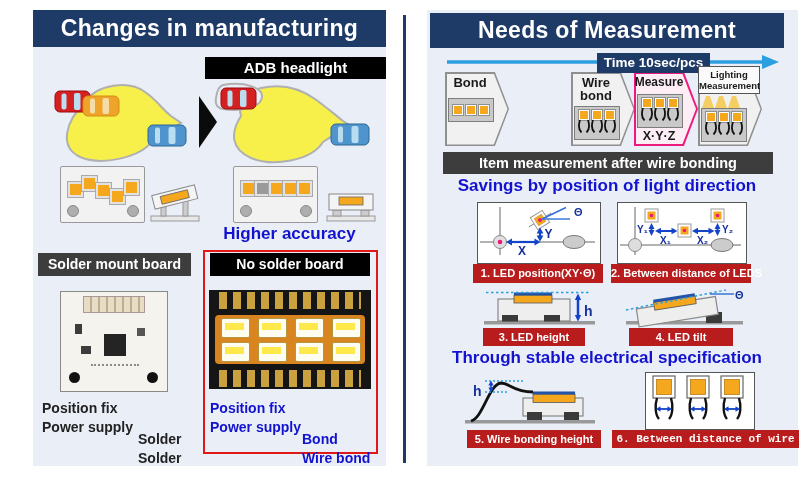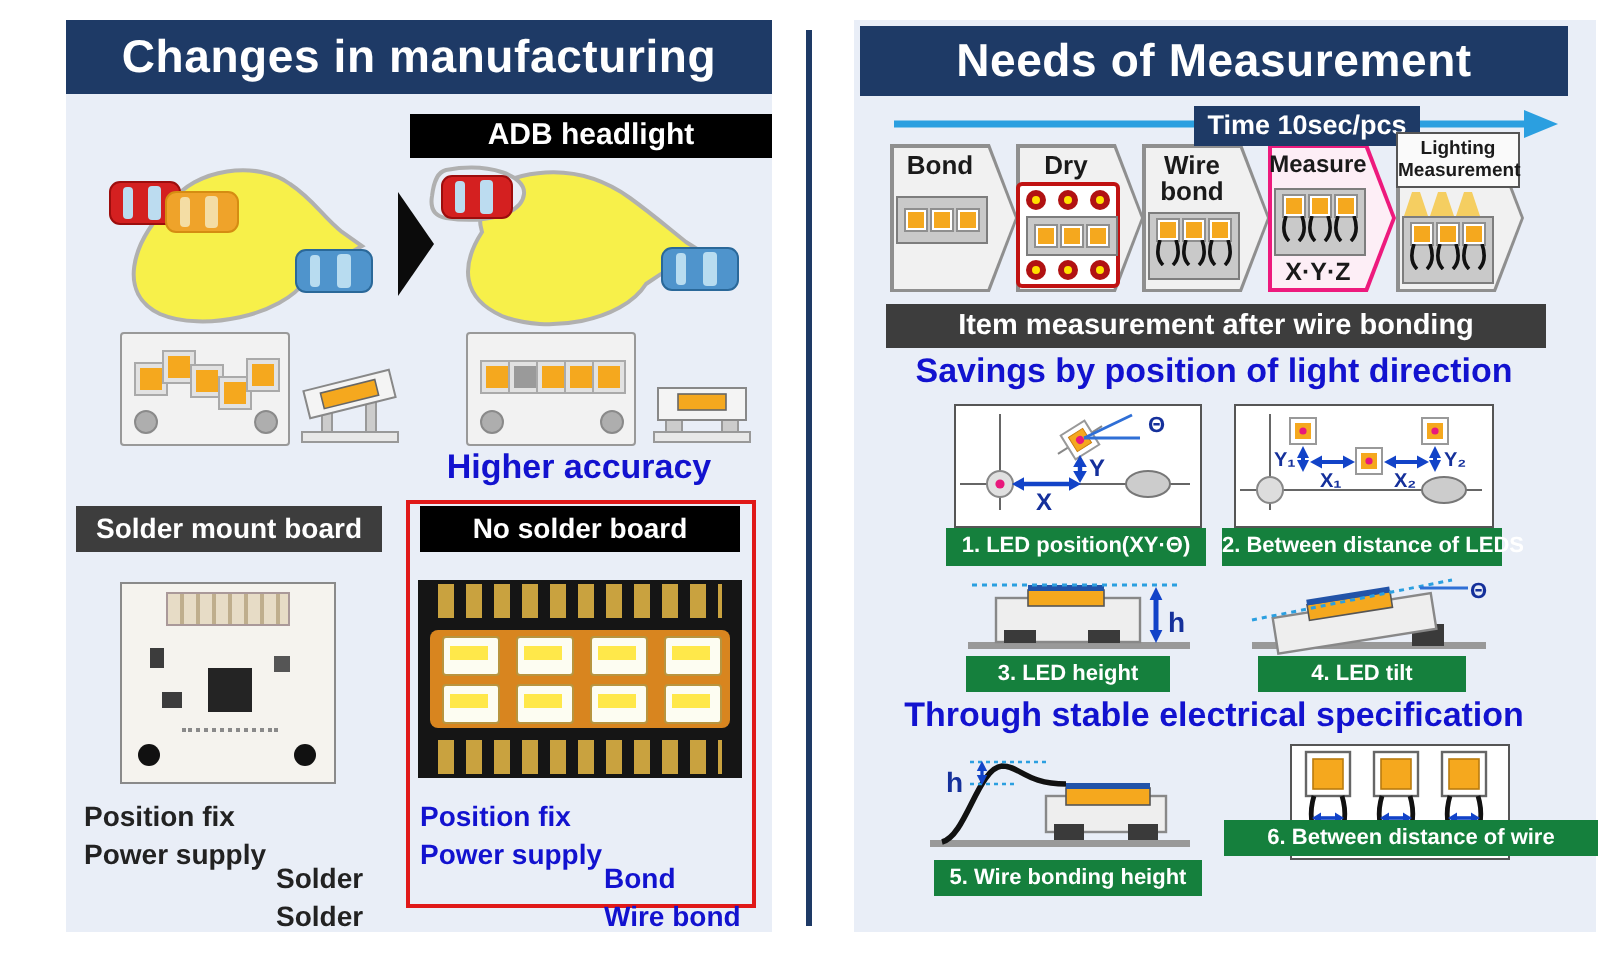--- a/index.html
+++ b/index.html
@@ -52,21 +52,21 @@
   .dotrow{position:absolute;left:0;width:100%;display:flex;justify-content:center;gap:6px;}
   .dry-dot{width:10px;height:10px;border-radius:50%;background:#ffdf00;border:3px solid #b11212;box-sizing:border-box;}
   .axes{position:absolute;left:0;width:50px;text-align:center;color:#1a1a1a;font-weight:bold;font-size:12.5px;}
   .light-box{position:absolute;left:0;top:-6px;width:60px;background:#fafafa;border:1.5px solid #555;
              color:#1a1a1a;font-weight:bold;font-size:9.5px;line-height:11px;text-align:center;
              padding:2px 0;white-space:pre-line;z-index:3;}
   .time-badge{position:absolute;background:#1e3a66;color:#fff;font-weight:bold;font-size:13.5px;
               text-align:center;z-index:2;}
   .item-bar{position:absolute;background:#3d3d3d;color:#fff;font-weight:bold;font-size:14.5px;text-align:center;}
   .diagram{position:absolute;background:#fff;border:1.5px solid #555;}
-  .dlabel{position:absolute;background:#15803d;color:#fff;font-weight:bold;font-size:11px;
+  .dlabel{position:absolute;background:#b91c1c;color:#fff;font-weight:bold;font-size:11px;
           text-align:center;white-space:nowrap;}
   .divider{position:absolute;background:#1e3a66;}
   svg{display:block;}
 </style>
 </head>
 <body>
 
 <div class="stage">
 
   <div class="panel" style="left:33px;top:10px;width:353px;height:456px;">
@@ -238,44 +238,20 @@
       <div class="chev-label">Bond</div>
       <div class="mini-board" style="top:26px;height:22px;justify-content:center;">
         <div class="led-row" style="margin-top:0;">
             <span class="mled"></span>
             <span class="mled"></span>
             <span class="mled"></span>
           </div>
       </div>
     </div>
 
-    <div class="chev" style="left:81px;top:62px;">
-      <div class="shape"></div>
-      <div class="shape-in"></div>
-      <div class="chev-label">Dry</div>
-      <div class="drybox">
-        <div class="dotrow" style="top:2px;">
-          <span class="dry-dot"></span>
-            <span class="dry-dot"></span>
-            <span class="dry-dot"></span>
-        </div>
-        <div class="mini-board" style="top:15px;height:18px;justify-content:center;">
-          <div class="led-row" style="margin-top:0;">
-              <span class="mled"></span>
-              <span class="mled"></span>
-              <span class="mled"></span>
-            </div>
-        </div>
-        <div class="dotrow" style="bottom:2px;">
-          <span class="dry-dot"></span>
-            <span class="dry-dot"></span>
-            <span class="dry-dot"></span>
-        </div>
-      </div>
-    </div>
 
     <div class="chev" style="left:144px;top:62px;">
       <div class="shape"></div>
       <div class="shape-in"></div>
       <div class="chev-label">Wire
 bond</div>
       <div class="mini-board" style="top:34px;height:32px;">
         <div class="led-row">
             <span class="mled"></span>
             <span class="mled"></span>
@@ -500,15 +476,15 @@
           <path d="M79,25 C76.5,33 77.5,42 81,46" stroke="#111" stroke-width="2.4" fill="none"></path>
           <path d="M93,25 C95.5,33 94.5,42 91,46" stroke="#111" stroke-width="2.4" fill="none"></path>
           <polygon points="78,36 82.5,33.2 82.5,38.8" fill="#1243c8"></polygon>
           <polygon points="94,36 89.5,33.2 89.5,38.8" fill="#1243c8"></polygon>
           <line x1="81" y1="36" x2="91" y2="36" stroke="#1243c8" stroke-width="1.8"></line>
         </g>
       </svg>
     </div>
 
     <div class="dlabel" style="left:40px;top:420px;width:134px;height:18px;line-height:18px;">5. Wire bonding height</div>
-    <div class="dlabel" style="left:185px;top:400px;width:187px;height:18px;line-height:18px;">6. Between distance of wire</div>
+    <div class="dlabel" style="left:185px;top:420px;width:187px;height:18px;line-height:18px;font-family:Liberation Mono, monospace;">6. Between distance of wire</div>
   </div>
 </div>
 
 </body></html>

